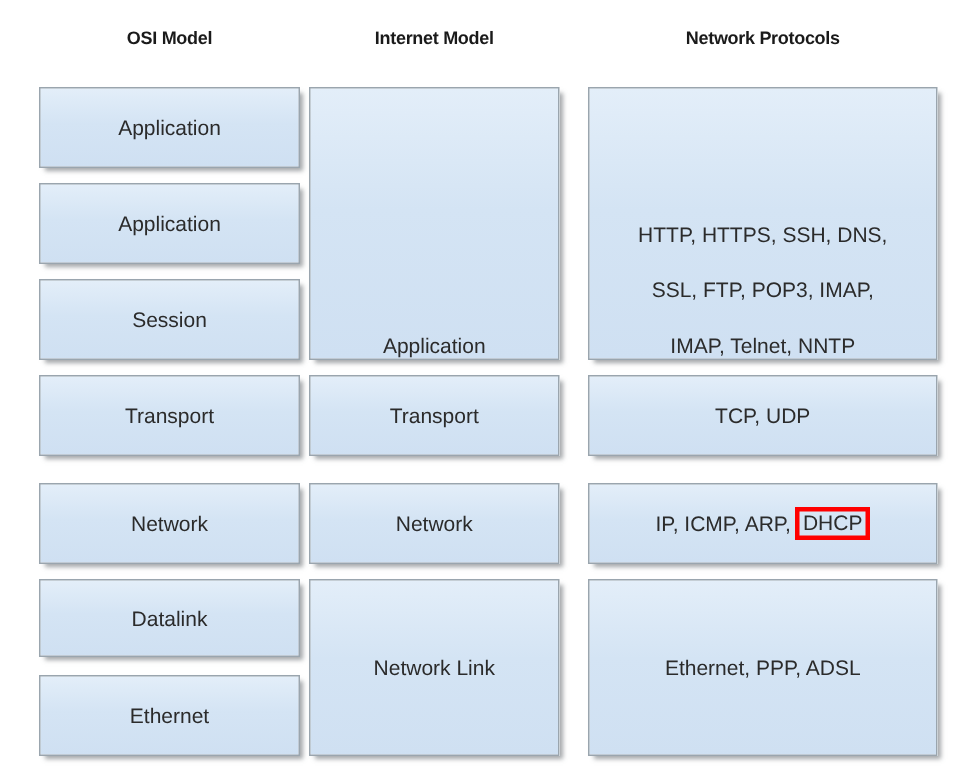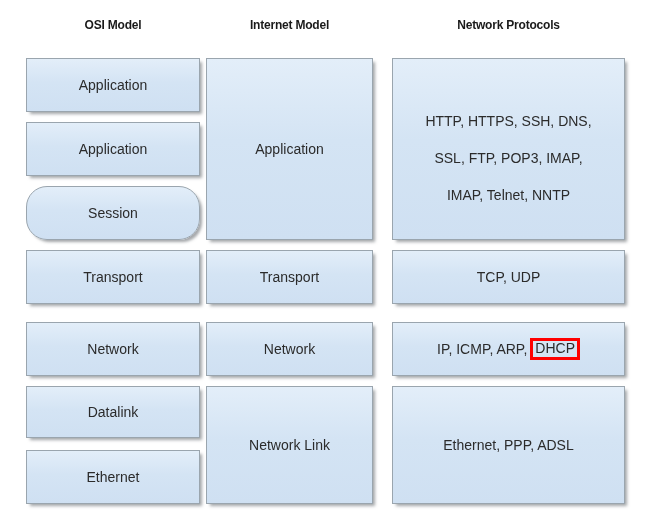--- a/index.html
+++ b/index.html
@@ -56,28 +56,28 @@
   }
 
   
   .col1 { left: 26px;  width: 174px; }
   .col2 { left: 206px; width: 167px; }
   .col3 { left: 392px; width: 233px; }
 
   
   .r1 { top: 58px;  height: 54px; }
   .r2 { top: 122px; height: 54px; }
-  .r3 { top: 186px; height: 54px; border-radius: 21px; }
+  .r3 { top: 186px; height: 54px; }
   .r4 { top: 250px; height: 54px; }
   .r5 { top: 322px; height: 54px; }
   .r6 { top: 386px; height: 52px; }
   .r7 { top: 450px; height: 54px; }
 
   
-  .span-r1r3 { top: 58px;  height: 182px; }  
+  .span-r1r3 { top: 58px;  height: 182px; align-items: flex-end; }  
   .span-r6r7 { top: 386px; height: 118px; }  
 
   
   .proto-line {
     font-size: 14px;
     color: #2b2b2b;
     line-height: 1.32;
     white-space: nowrap;
     display: inline-flex;
     align-items: center;

